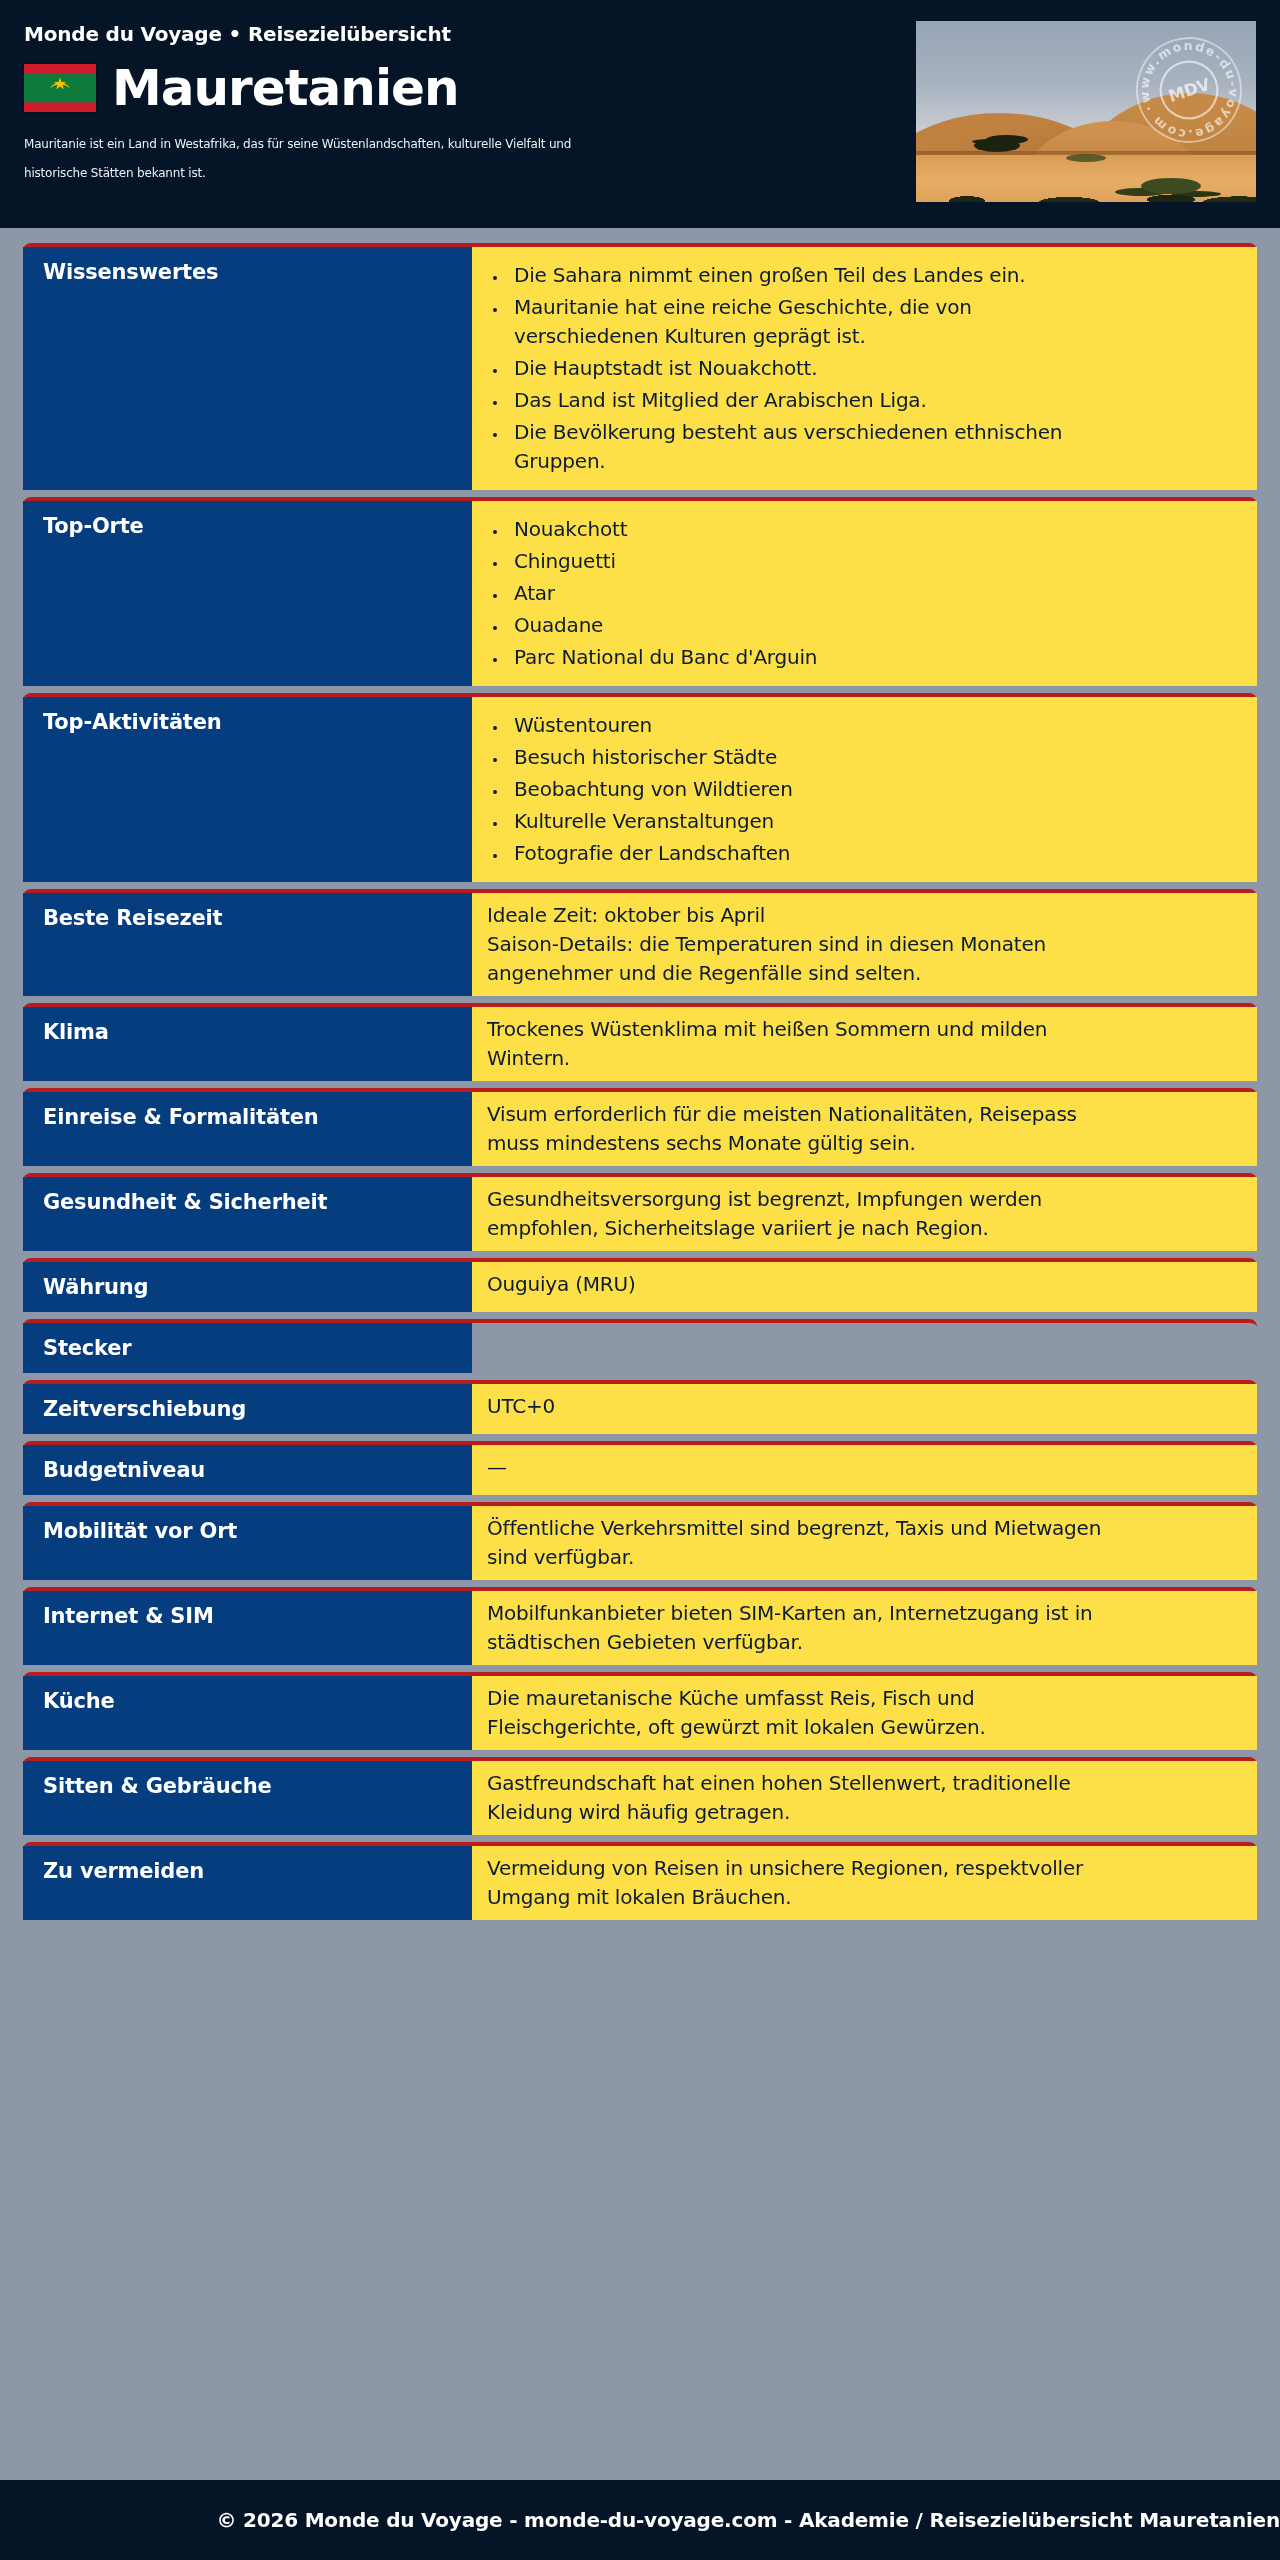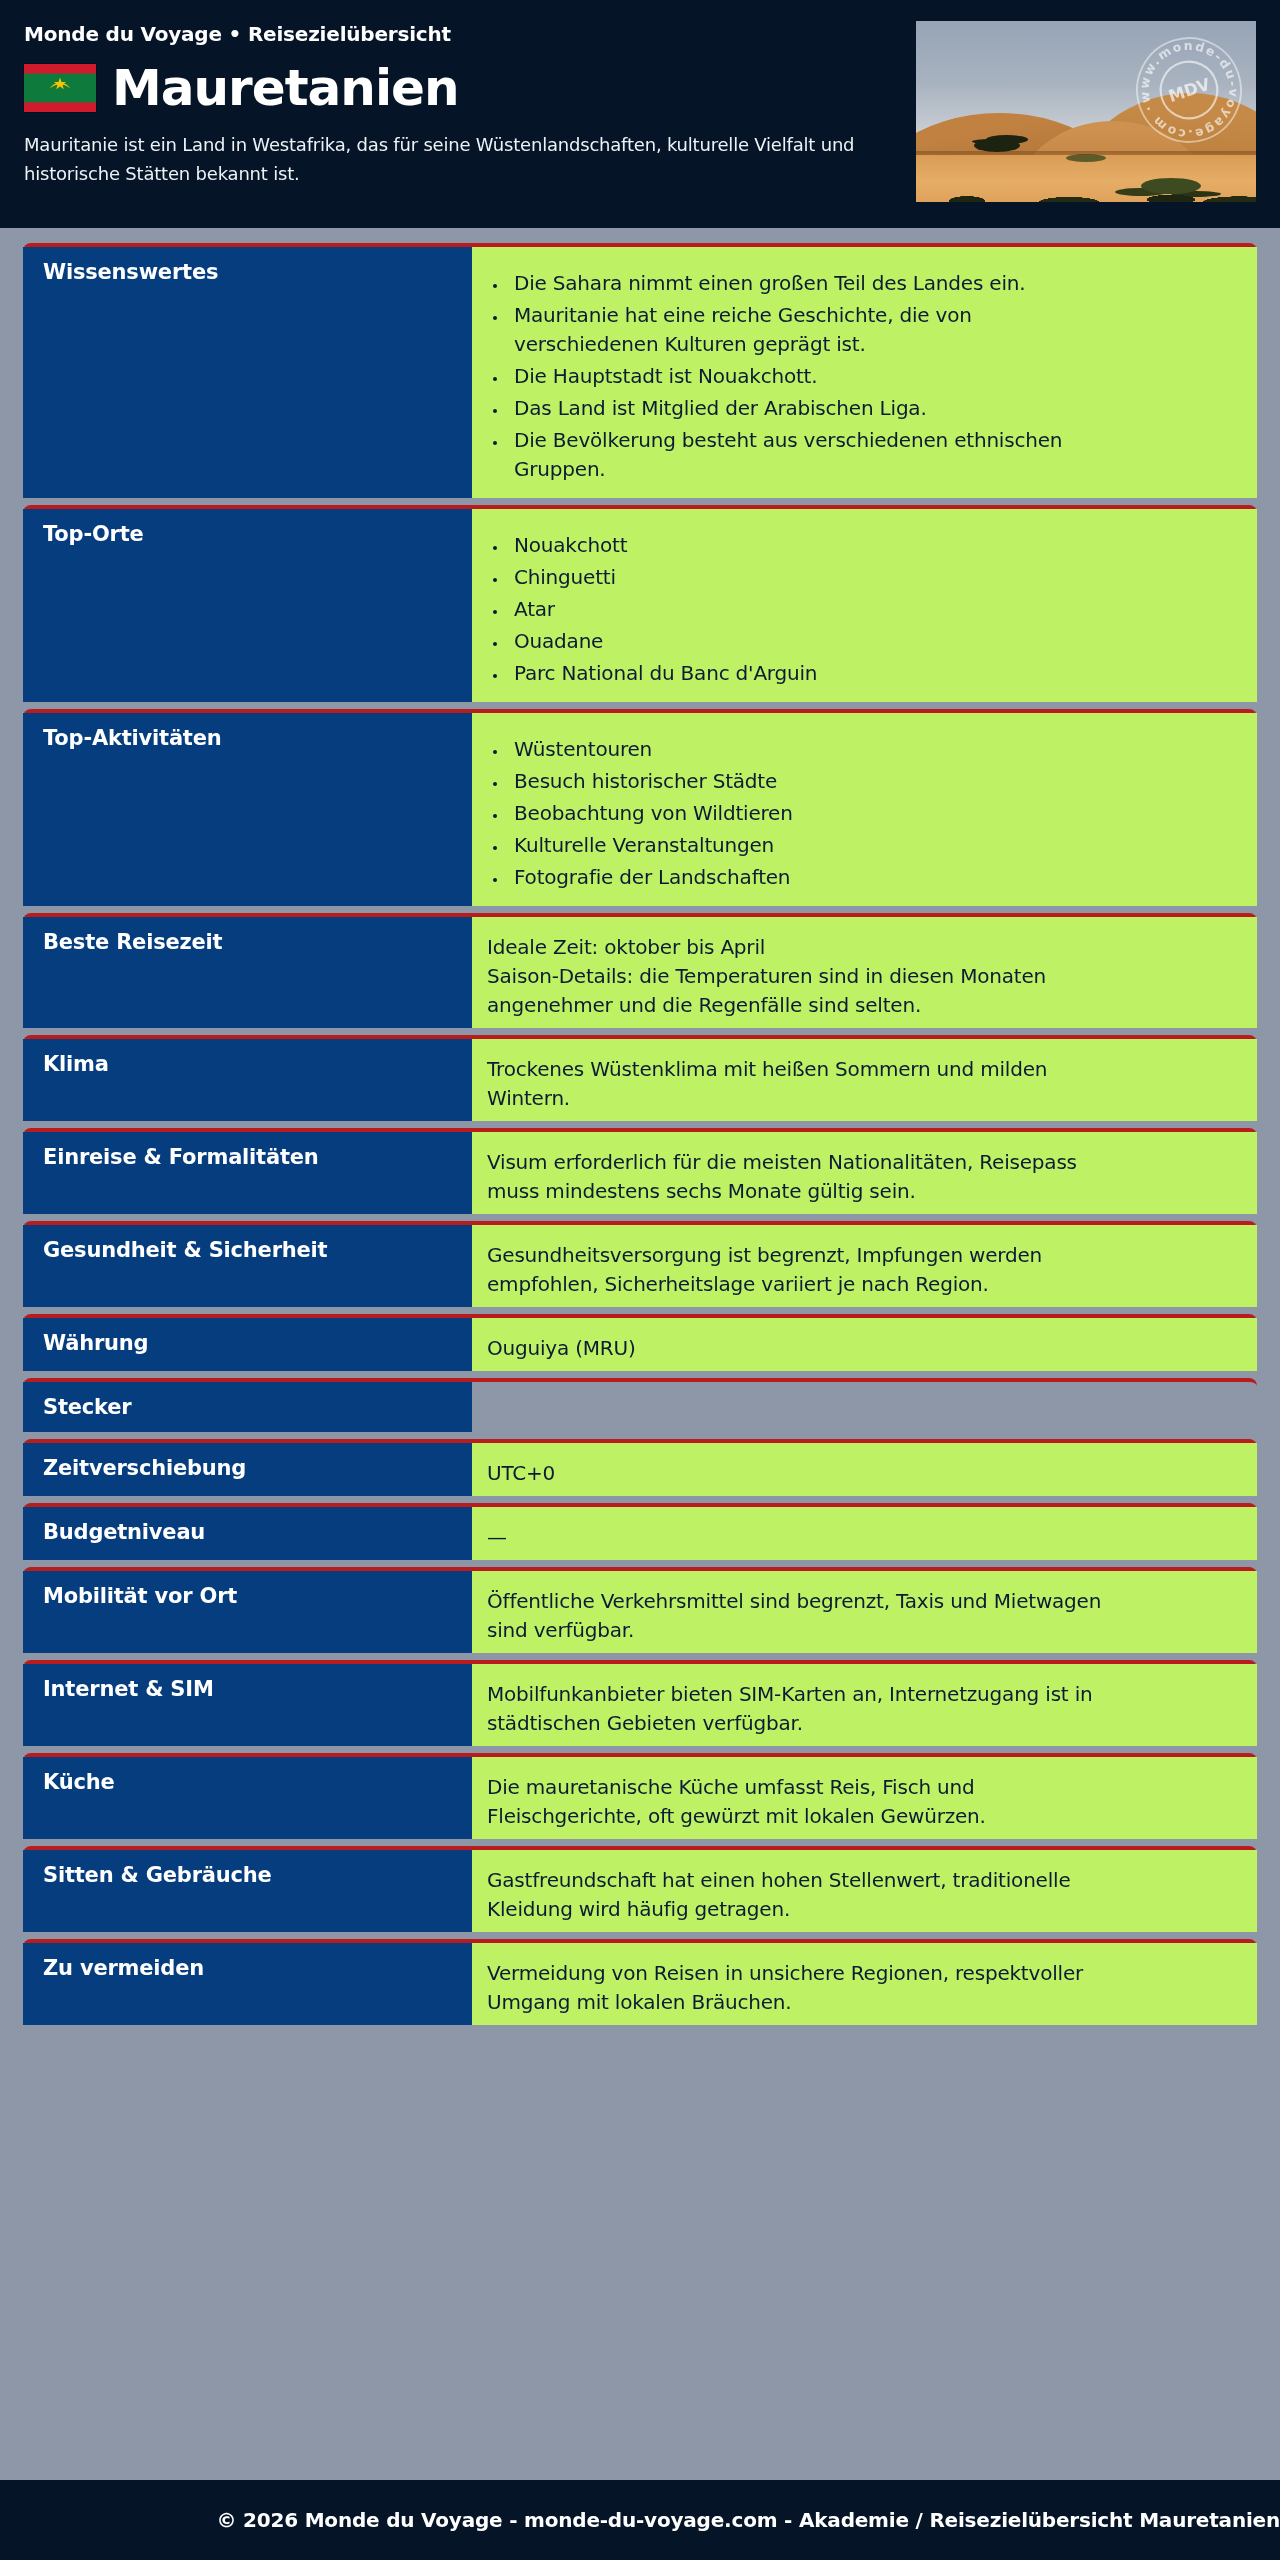--- a/index.html
+++ b/index.html
@@ -19,21 +19,21 @@
     height:228px; padding:18px 24px 0 24px;
     position:relative; flex:0 0 auto;
   }
   .breadcrumb {
     font-size:20px; font-weight:bold; margin-top:4px;
   }
   .title-row { display:flex; align-items:center; gap:16px; margin-top:16px; height:52px; }
   .flag { width:72px; height:48px; flex:0 0 auto; box-shadow:0 0 0 1px rgba(0,0,0,.25); }
   .page-title { font-size:50px; font-weight:bold; letter-spacing:-1px; line-height:52px; }
   .description {
-    margin-top:16px; font-size:18px; line-height:29px;
+    margin-top:16px; font-size:12px; line-height:29px;
     color:#eef1f5; white-space:pre-line; max-width:880px;
   }
   .photo {
     position:absolute; top:21px; right:24px;
     width:340px; height:181px; overflow:hidden;
   }
   .sky { position:absolute; inset:0;
     background:linear-gradient(180deg,#96a4b6 0%,#a9b3c0 35%,#c2c8cf 56%,#ccd0d4 62%); }
   .dune { position:absolute; border-radius:50% 50% 0 0 / 100% 100% 0 0; }
   .dune-right { right:-18%; width:75%; top:40%; height:70%;
@@ -67,23 +67,23 @@
     border-top:4px solid #b91c1c;
     border-radius:8px;
   }
   .row + .row { margin-top:7px; }
   .cell-label {
     background:#063d7e; color:#ffffff;
     font-size:21px; font-weight:bold;
     padding:13px 20px;
   }
   .cell-content {
-    background:#bef264; color:#0d1b33;
+    background:#fde047; color:#0d1b33;
     font-size:20px; line-height:29px;
-    padding:16px 18px 8px 15px;
+    padding:8px 18px 8px 15px;
     white-space:pre-line;
   }
   .cell-content ul { margin:6px 0; padding-left:21px; }
   .cell-content li { padding-left:6px; white-space:pre-line; }
   .cell-content li + li { margin-top:3px; }
   .cell-content li::marker { color:#0d1b33; font-size:0.72em; }
 
   
   .footer {
     flex:0 0 auto; height:80px; background:#051527;

